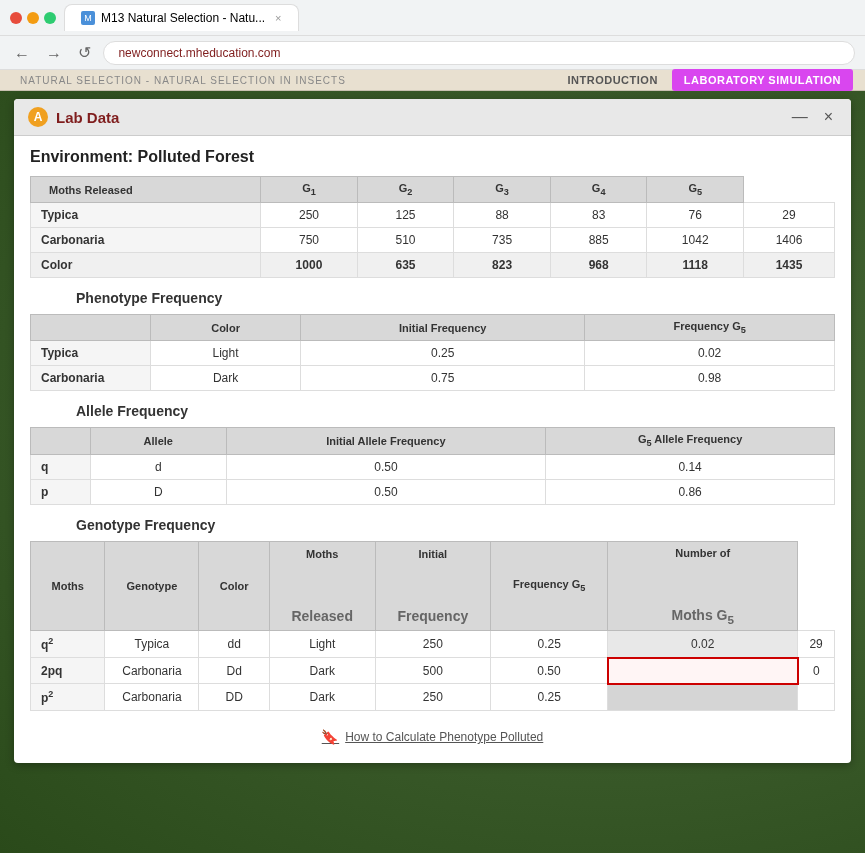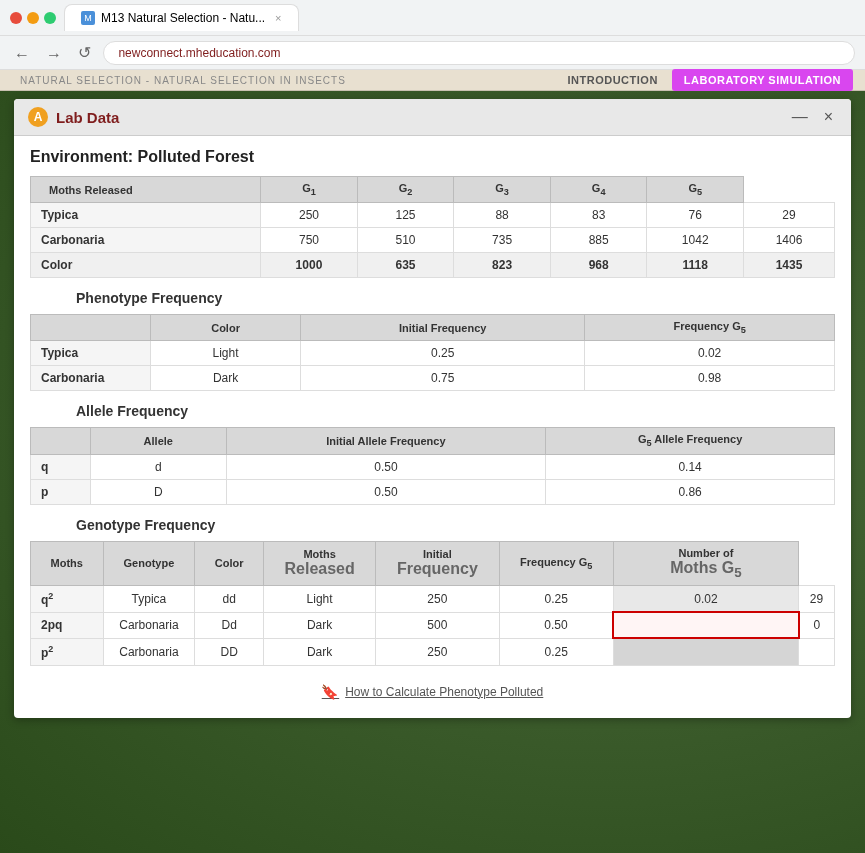--- a/index.html
+++ b/index.html
@@ -227,23 +227,24 @@
       border: 2px solid #cc0000 !important;
     }
     .gray-cell {
       background: #e8e8e8 !important;
     }
     .shaded-cell {
       background: #d5d5d5 !important;
     }
 
     .sub-header {
-      font-size: 16px;
+      font-size: 14px;
       color: #666;
       display: block;
+      margin-top: 48px;
     }
 
     sup {
       font-size: 9px;
     }
 
     .how-to-link {
       display: flex;
       align-items: center;
       justify-content: center;

